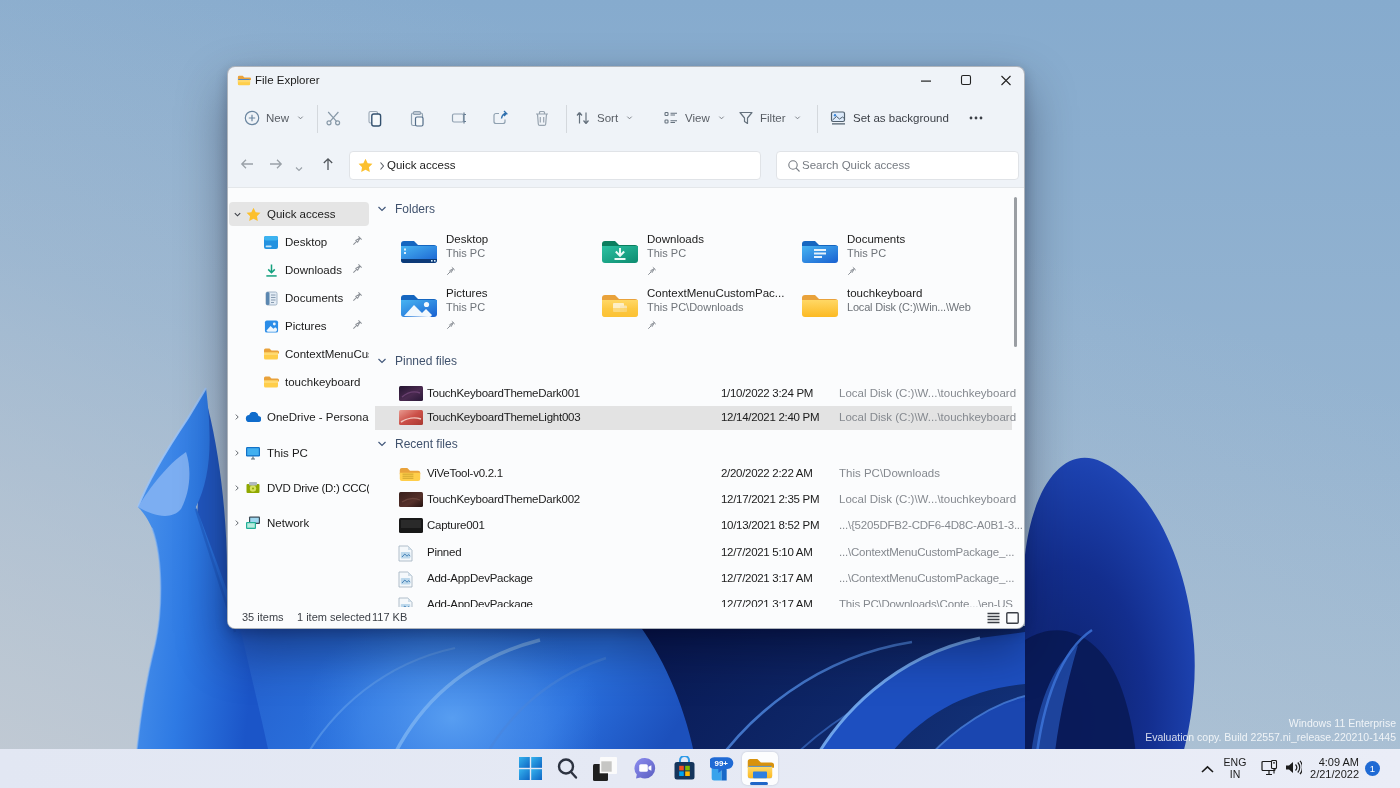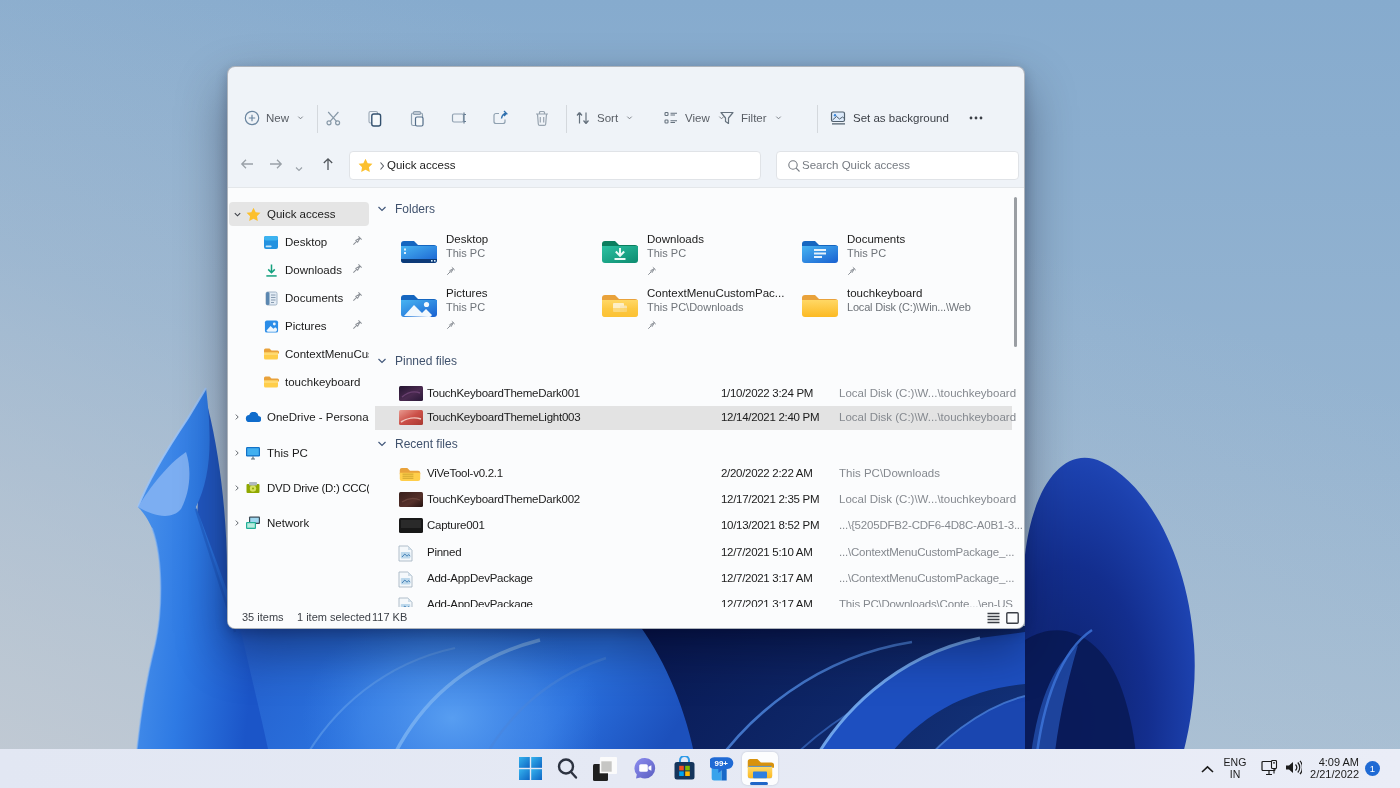--- a/index.html
+++ b/index.html
@@ -143,22 +143,41 @@
     <path d="M 800,788 C 835,710 900,655 980,638 L 1025,632 L 1025,684 C 962,690 905,720 868,788 Z" fill="#1d4fc0"></path>
     <path d="M 800,788 C 835,710 900,655 980,638" fill="none" stroke="#78aef2" stroke-width="3" opacity="0.9"></path>
     <path d="M 905,788 C 935,740 985,706 1025,696 L 1025,752 C 988,754 952,765 932,788 Z" fill="#1a46b0"></path>
     <path d="M 905,788 C 935,740 985,706 1025,696" fill="none" stroke="#4a7fd8" stroke-width="2" opacity="0.8"></path>
 
     <path d="M 1025,788 L 1025,555 C 1033,486 1064,444 1102,462 C 1150,486 1188,558 1194,645 C 1198,700 1185,755 1172,788 Z" fill="url(#dome)"></path>
     <path d="M 1025,640 C 1065,615 1105,640 1122,690 C 1133,722 1138,755 1137,788 L 1025,788 Z" fill="#0a1a58" opacity="0.95"></path>
     <path d="M 1028,788 C 1032,720 1048,668 1078,645 C 1062,700 1054,745 1052,788 Z" fill="#2e66d4" opacity="0.55"></path>
     <path d="M 1035,770 C 1042,700 1062,650 1092,630" fill="none" stroke="#3f77dc" stroke-width="2.5" opacity="0.8"></path>
   </svg>
+  <div id="watermark">Windows 11 Enterprise<br>Evaluation copy. Build 22557.ni_release.220210-1445</div>
 
   <div id="win">
+    <div id="titlebar">
+      <span class="ticon"><svg width="14" height="13" viewBox="0 0 32 28">
+        <path d="M2,6 a3,3 0 0 1 3,-3 h8 l4,4 h12 a3,3 0 0 1 3,3 v3 H2 Z" fill="#e9a23b"></path>
+        <rect x="3" y="11" width="26" height="12" fill="#2f7fe0"></rect>
+        <path d="M2,13 h28 v9 a3,3 0 0 1 -3,3 H5 a3,3 0 0 1 -3,-3 Z" fill="#ffce4a"></path>
+        <path d="M2,13 h28 v5 H2 Z" fill="#ffd96e"></path>
+      </svg></span>
+      <span class="ttext">File Explorer</span>
+      <span class="capbtn" style="left:678px;"><svg width="40" height="28">
+            <rect x="15" y="13.5" width="10" height="1.2" fill="#222"></rect>
+          </svg></span>
+      <span class="capbtn" style="left:718px;"><svg width="40" height="28">
+            <rect x="15.5" y="8.5" width="9" height="9" rx="1.5" fill="none" stroke="#222" stroke-width="1.1"></rect>
+          </svg></span>
+      <span class="capbtn" style="left:758px;"><svg width="40" height="28">
+            <path d="M15.5,9 l9,9 M24.5,9 l-9,9" stroke="#222" stroke-width="1.1"></path>
+          </svg></span>
+    </div>
     <div id="cmdbar">
       <div class="citem" style="left:16px;color:#585d64;">
         <svg width="16" height="16" viewBox="0 0 16 16">
             <circle cx="8" cy="8" r="6.7" fill="none" stroke="#6b86a0" stroke-width="1.2"></circle>
             <path d="M8,4.8 v6.4 M4.8,8 h6.4" stroke="#6b86a0" stroke-width="1.2"></path>
           </svg>
         <span>New</span>
         <svg class="chev" viewBox="0 0 8 8">
             <path d="M1.5,3 l2.5,2.5 L6.5,3" fill="none" stroke="#6b7178" stroke-width="1"></path>
           </svg>
@@ -215,21 +234,21 @@
         <svg width="16" height="16" viewBox="0 0 16 16">
             <rect x="2" y="2.5" width="3" height="3" rx="0.8" fill="none" stroke="#66727e" stroke-width="1.1"></rect>
             <rect x="2" y="10" width="3" height="3" rx="0.8" fill="none" stroke="#66727e" stroke-width="1.1"></rect>
             <path d="M7.5,3.2 h6.5 M7.5,5 h4.5 M7.5,10.7 h6.5 M7.5,12.5 h4.5" stroke="#66727e" stroke-width="1.1"></path>
           </svg>
         <span>View</span>
         <svg class="chev" viewBox="0 0 8 8">
             <path d="M1.5,3 l2.5,2.5 L6.5,3" fill="none" stroke="#6b7178" stroke-width="1"></path>
           </svg>
       </div>
-      <div class="citem" style="left:491px;color:#585d64;">
+      <div class="citem" style="left:510px;color:#585d64;">
         <svg width="16" height="16" viewBox="0 0 16 16">
             <path d="M2,2.5 h12 L9.5,8 v5.5 l-3,-2 V8 Z" fill="none" stroke="#66727e" stroke-width="1.2" stroke-linejoin="round"></path>
           </svg>
         <span>Filter</span>
         <svg class="chev" viewBox="0 0 8 8">
             <path d="M1.5,3 l2.5,2.5 L6.5,3" fill="none" stroke="#6b7178" stroke-width="1"></path>
           </svg>
       </div>
       <div class="vsep" style="left:589px;"></div>
       <div class="citem" style="left:602px;color:#3b3f46;">

